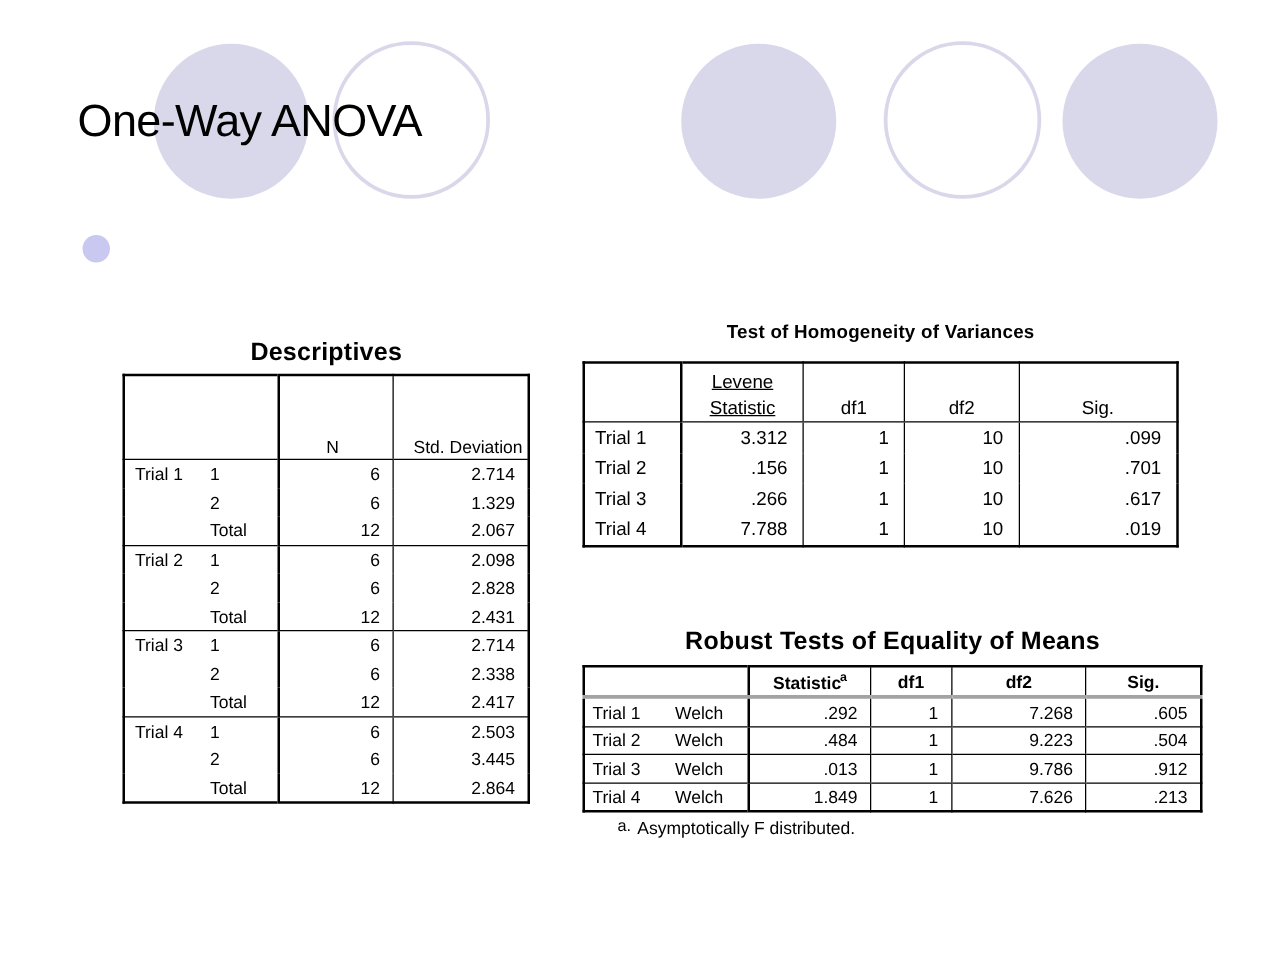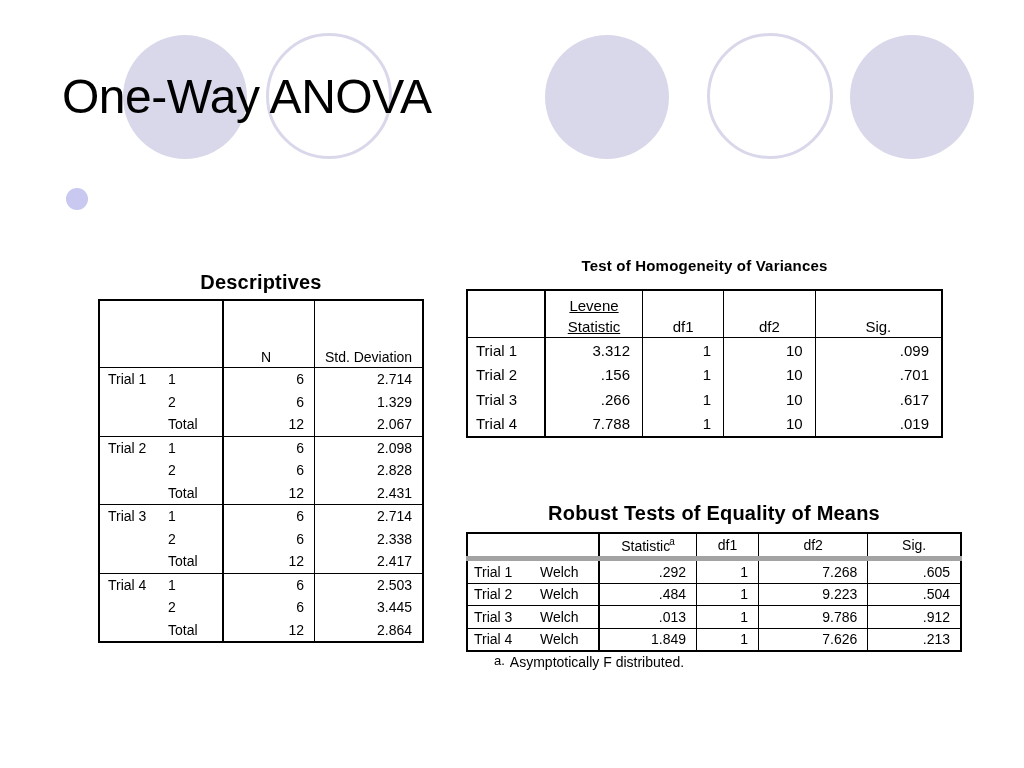--- a/index.html
+++ b/index.html
@@ -5,21 +5,21 @@
   html, body { margin: 0; padding: 0; }
   body {
     width: 1024px; height: 768px; position: relative; overflow: hidden;
     background: #ffffff; font-family: "Liberation Sans", sans-serif; color: #000;
   }
   .circle { position: absolute; border-radius: 50%; box-sizing: border-box; }
   .circle.filled { background: #d9d8ea; }
   .circle.outline { border: 3px solid #d9d8ea; background: transparent; }
 
   .title {
-    position: absolute; left: 62px; top: 62px; font-size: 48px; line-height: 70px;
+    position: absolute; left: 62px; top: 62px; font-size: 36px; line-height: 70px;
     letter-spacing: -0.5px; margin: 0; font-weight: normal;
   }
   .bullet-row { position: absolute; left: 66px; top: 188px; display: flex; align-items: center; }
   .bullet-dot { width: 22px; height: 22px; border-radius: 50%; background: #c8c8f0; margin-right: 12px; }
   .bullet-text { font-size: 38px; line-height: 44px; }
 
   .tbl-caption { position: absolute; font-weight: bold; font-size: 20px; text-align: center; letter-spacing: 0.2px; }
 
   table.spss { position: absolute; border-collapse: collapse; font-size: 14px; }
   table.spss td, table.spss th { padding: 0 4px; font-weight: normal; white-space: nowrap; }
@@ -37,21 +37,21 @@
   
   #homo { left: 466px; top: 289px; width: 477px; border: 2px solid #000; }
   #homo th { border-bottom: 1px solid #000; height: 46px; vertical-align: bottom; text-align: center; line-height: 21px; font-size: 15px; }
   #homo td { height: 24.5px; font-size: 15px; }
   #homo .c-trial { width: 64px; padding-left: 8px; text-align: left; }
   #homo .c-num { text-align: right; padding-right: 12px; border-left: 1px solid #000; }
   #homo .c-first { border-left: 2px solid #000; width: 80px; }
 
   
   #robust { left: 466px; top: 532px; width: 496px; border: 2px solid #000; }
-  #robust th { border-bottom: 5px solid #a3a3a3; height: 22px; text-align: center; }
+  #robust th { border-bottom: 3px solid #a3a3a3; height: 22px; text-align: center; font-weight: bold; }
   #robust td { height: 21.5px; border-bottom: 1px solid #000; }
   #robust .c-trial { width: 58px; padding-left: 6px; text-align: left; }
   #robust .c-test { width: 54px; text-align: left; }
   #robust .c-num { text-align: right; padding-right: 10px; border-left: 1px solid #000; }
   #robust .c-first { border-left: 2px solid #000; width: 82px; }
   sup.fn { font-size: 10px; vertical-align: 6px; margin-left: -1px; }
 
   .footnote { position: absolute; left: 494px; top: 653px; font-size: 14px; }
   .footnote .mark { font-size: 13px; vertical-align: 2px; margin-right: 5px; }
 </style>
@@ -69,21 +69,21 @@
 <div class="bullet-row">
   <span class="bullet-dot"></span>
 </div>
 
 <div class="tbl-caption" style="left:98px;top:271px;width:326px;">Descriptives</div>
 <table class="spss" id="desc">
   <thead>
     <tr>
       <th colspan="2"></th>
       <th class="c-n" style="text-align:center;">N</th>
-      <th class="c-sd" style="text-align:center;padding-right:4px;margin-top:16px;">Std. Deviation</th>
+      <th class="c-sd" style="text-align:right;padding-right:4px;margin-top:16px;">Std. Deviation</th>
     </tr>
   </thead>
   <tbody>
     <tr>
         <td class="c-trial">Trial 1</td>
         <td class="c-group">1</td>
         <td class="c-n">6</td>
         <td class="c-sd">2.714</td>
       </tr>
     <tr>

